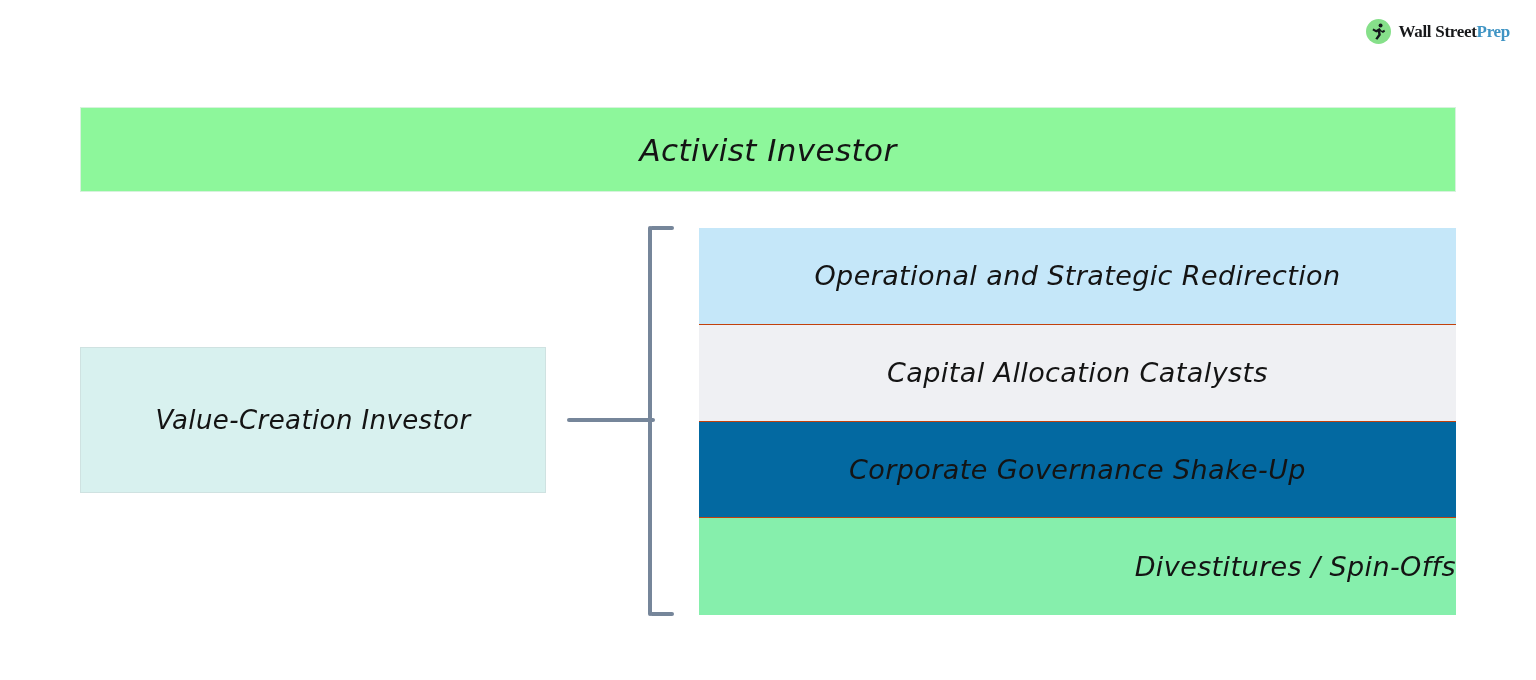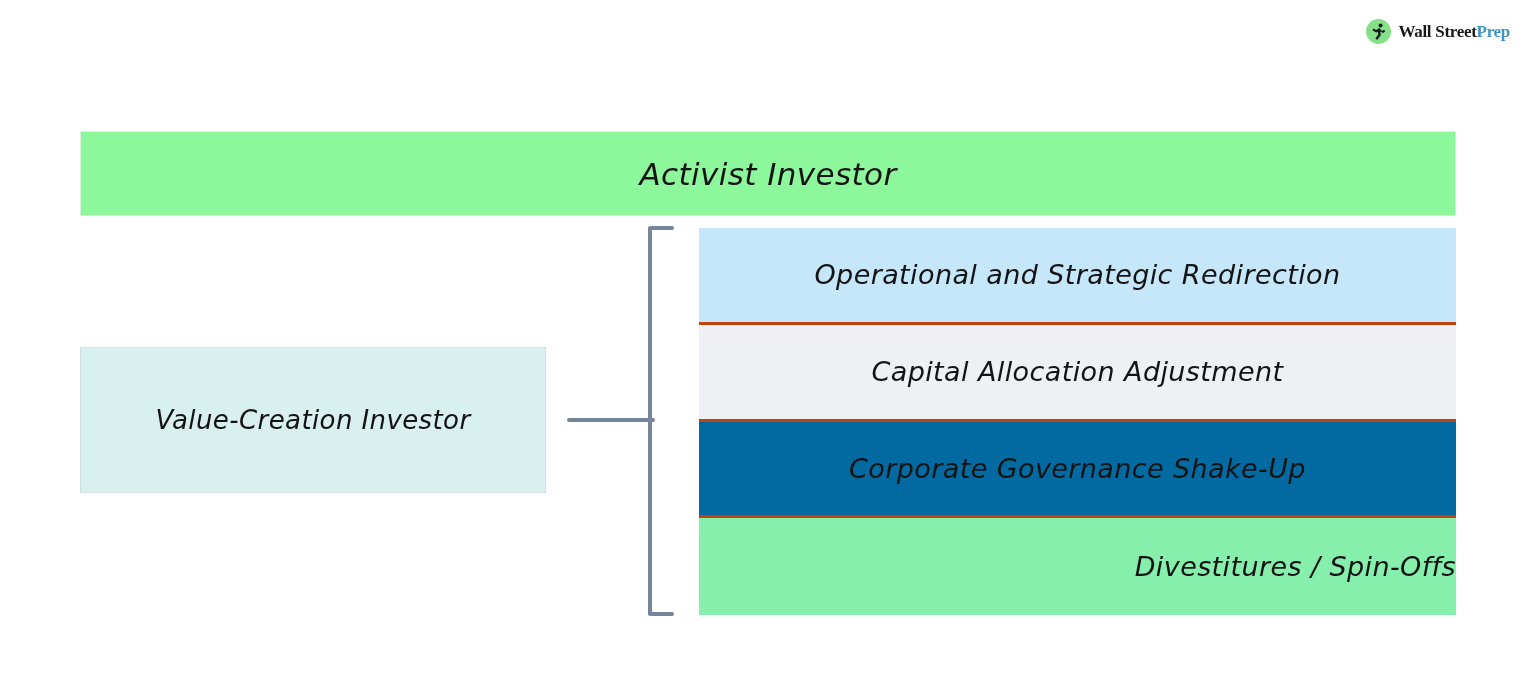--- a/index.html
+++ b/index.html
@@ -64,21 +64,20 @@
     left: 80px;
     top: 107px;
     width: 1376px;
     height: 85px;
     background: #8df79b;
     border: 1px solid #d7f2dd;
     box-sizing: border-box;
     display: flex;
     align-items: center;
     justify-content: center;
-    margin-top: 24px;
   }
   #activist-banner .label { font-size: 31px; }
 
   
   #catalysts-box {
     position: absolute;
     left: 80px;
     top: 347px;
     width: 466px;
     height: 146px;
@@ -132,21 +131,21 @@
   #catalyst-rows {
     position: absolute;
     left: 699px;
     top: 228px;
     width: 757px;
     height: 387px;
   }
   #catalyst-rows .row {
     height: 96.75px;
     box-sizing: border-box;
-    border-bottom: 3px solid #c2410c;
+    border-bottom: 1px solid #c2410c;
     display: flex;
     align-items: center;
     justify-content: center;
   }
   #catalyst-rows .row:last-child { border-bottom: none; }
   #catalyst-rows .row .label { font-size: 27px; }
 </style>
 </head>
 <body>
 
@@ -174,21 +173,21 @@
   <div class="spine" style="background: rgb(118, 134, 154);"></div>
   <div class="stub top" style="background: rgb(118, 134, 154);"></div>
   <div class="stub bottom" style="background: rgb(118, 134, 154);"></div>
 </div>
 
 <div id="catalyst-rows">
   <div class="row" style="background: rgb(197, 231, 249);">
     <span class="hand label">Operational and Strategic Redirection</span>
   </div>
   <div class="row" style="background: rgb(239, 240, 243);">
-    <span class="hand label">Capital Allocation Adjustment</span>
+    <span class="hand label">Capital Allocation Catalysts</span>
   </div>
   <div class="row" style="background: #0369a1;">
     <span class="hand label">Corporate Governance Shake-Up</span>
   </div>
   <div class="row" style="background: #86efac; justify-content: flex-end;">
     <span class="hand label">Divestitures / Spin-Offs</span>
   </div>
 </div>
 
 </body></html>

